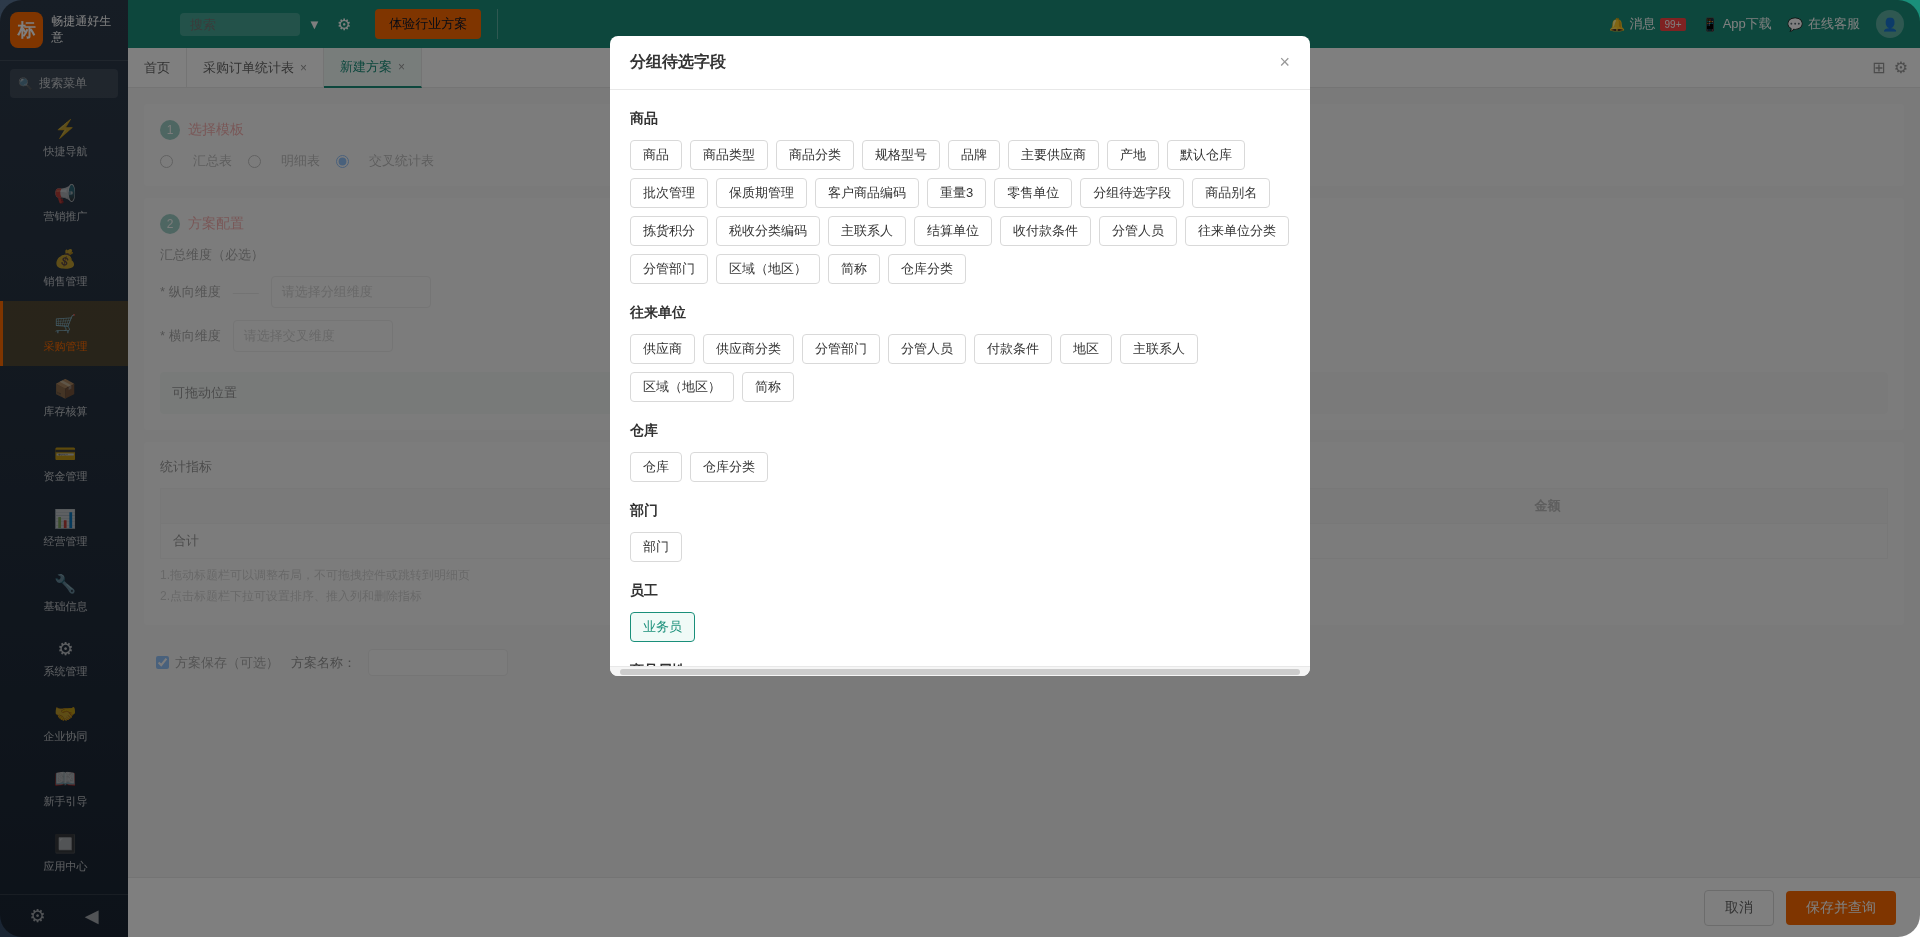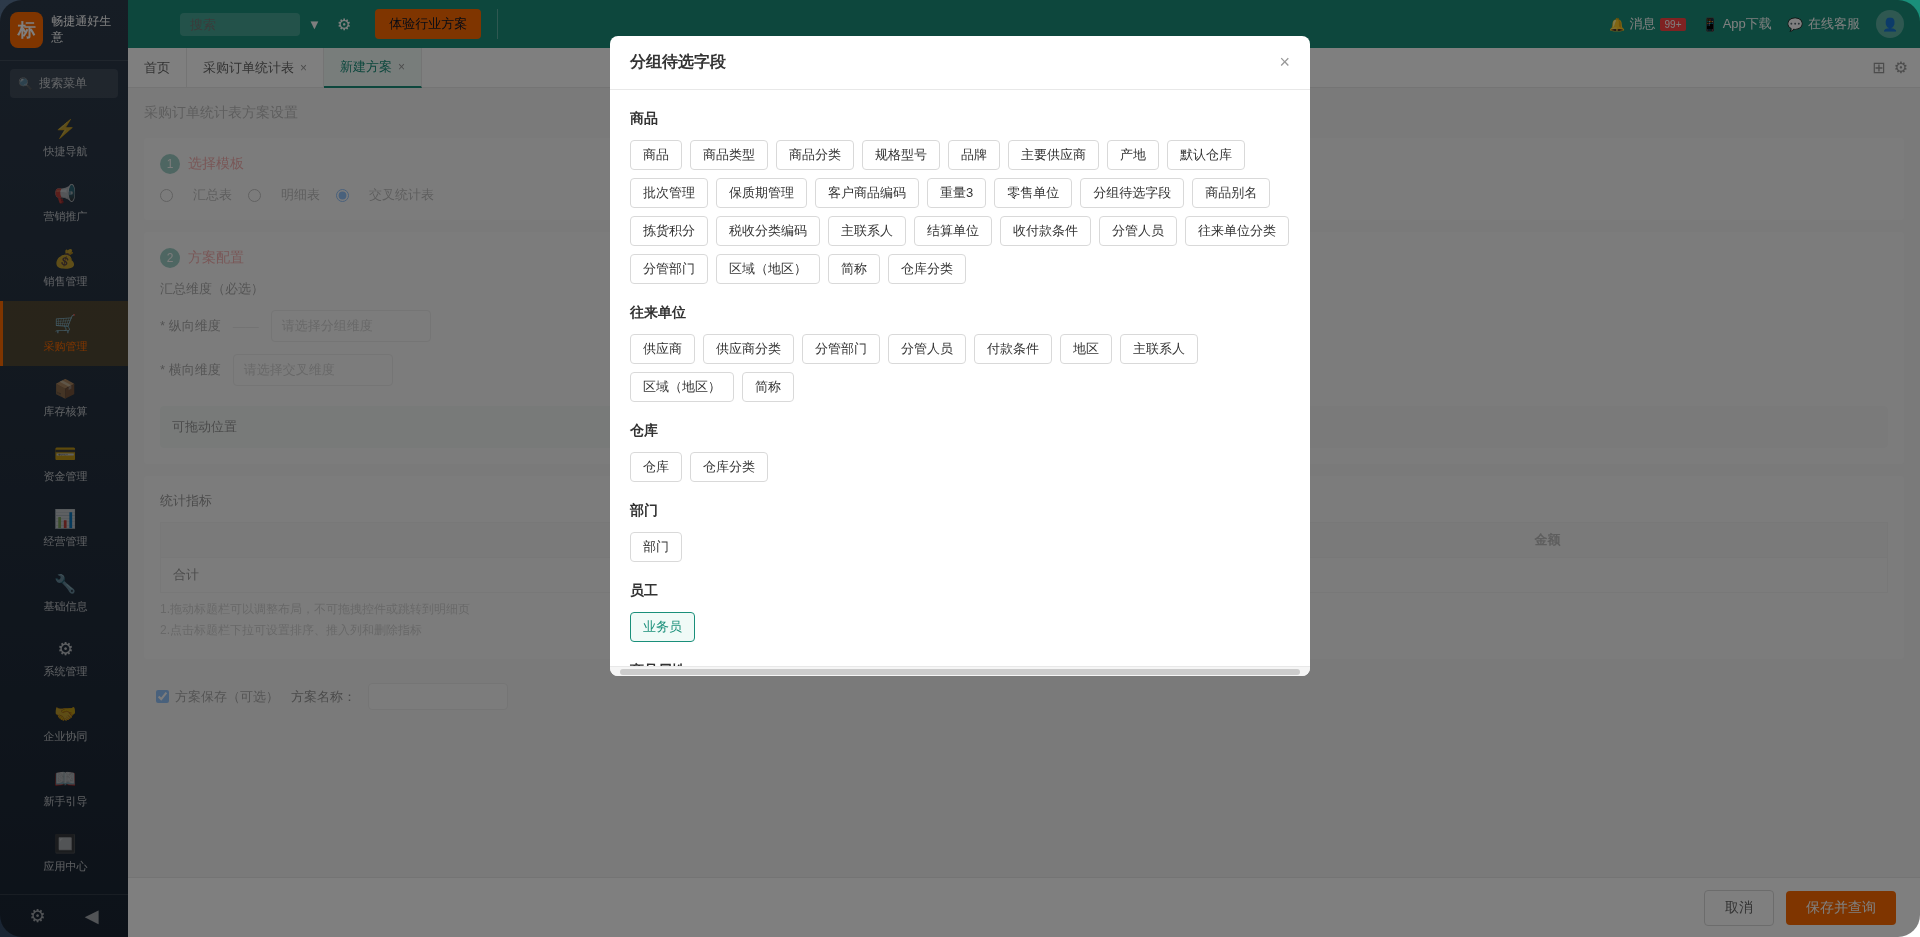--- a/index.html
+++ b/index.html
@@ -247,21 +247,20 @@
     <span>新建方案</span>
     <span class="tab-close">×</span>
   </div>
   <div class="tabs-controls">
     <button style="background:none;border:none;cursor:pointer;font-size:16px;color:#999;">⊞</button>
     <button style="background:none;border:none;cursor:pointer;font-size:16px;color:#999;">⚙</button>
   </div>
 </div>
 
 <div class="main-content bg-content">
-  <div class="page-title">采购订单统计表方案设置</div>
 
   <div class="step-area">
     <div class="step-label">
       <div class="step-num">1</div>
       <div class="step-title">选择模板</div>
     </div>
     <div class="radio-group">
       <label class="radio-item">
           <input type="radio" name="tmpl" style=""> 
           <span>汇总表</span>

